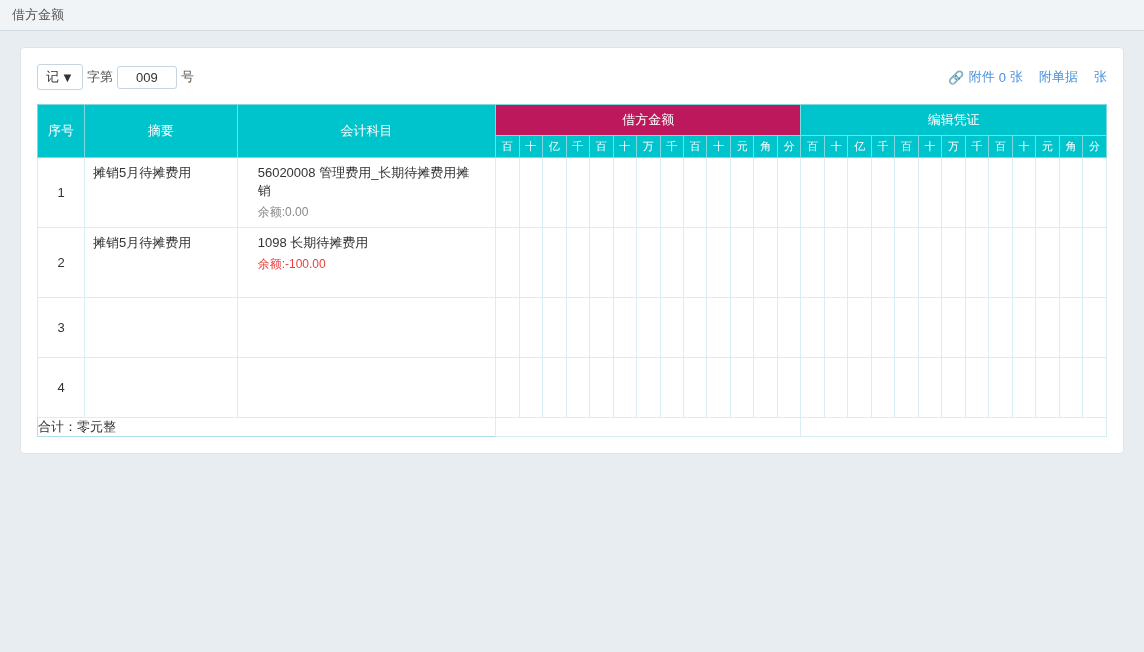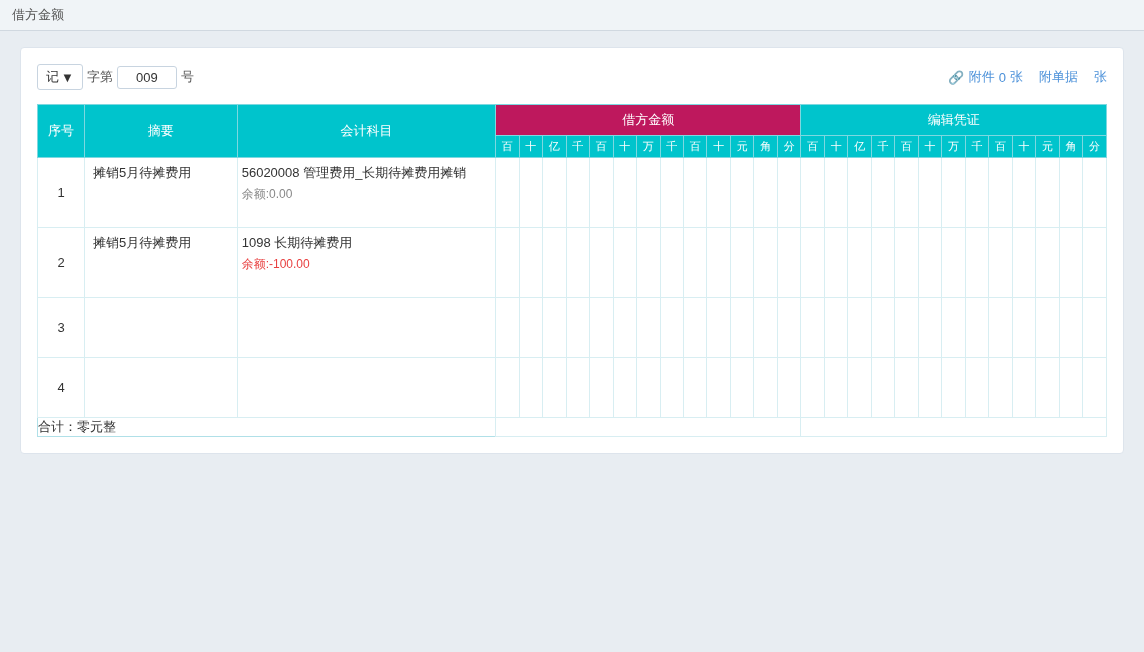--- a/index.html
+++ b/index.html
@@ -156,21 +156,21 @@
       min-width: 30px;
       vertical-align: middle;
     }
     .desc-cell {
       padding: 6px 8px;
       min-width: 120px;
       vertical-align: top;
       color: #333;
     }
     .account-cell {
-      padding: 6px 4px;
+      padding: 6px 20px;
       min-width: 200px;
       vertical-align: top;
       color: #333;
     }
     .balance-text {
       font-size: 12px;
       color: #888;
       margin-top: 4px;
     }
     .balance-negative {

